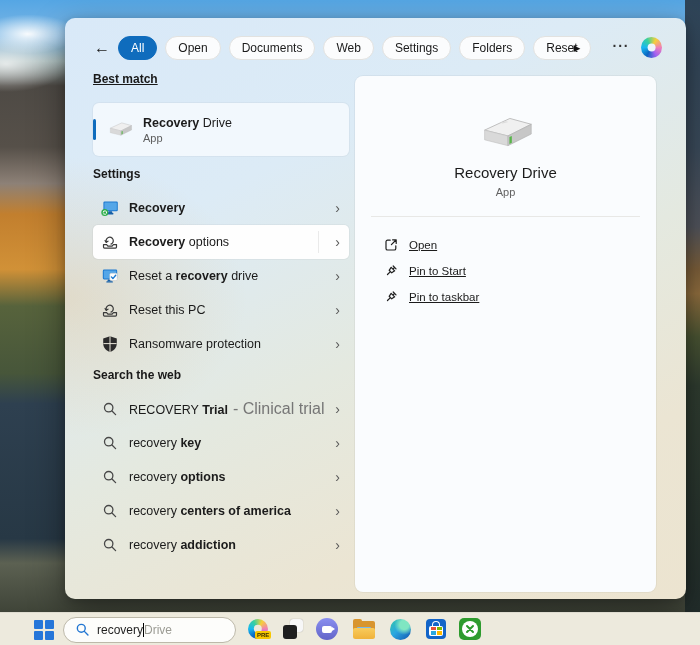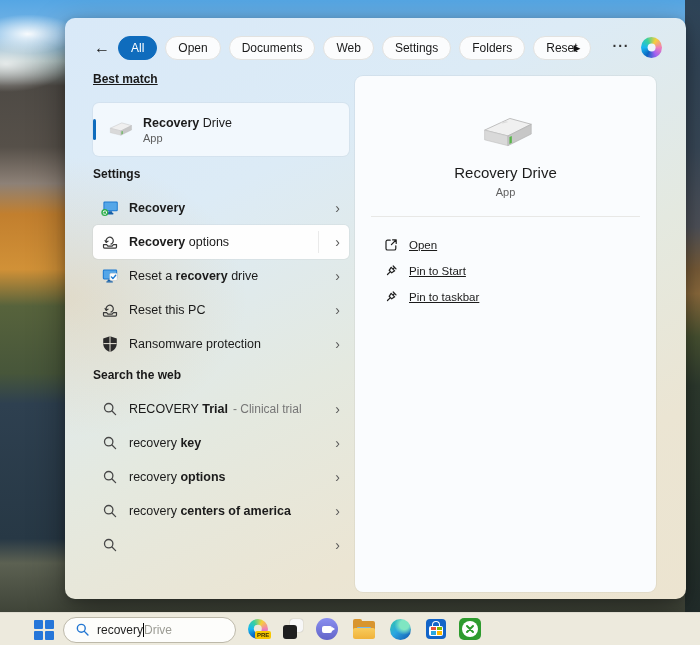--- a/index.html
+++ b/index.html
@@ -62,21 +62,21 @@
   .best-sub { font-size:11px; color:#5d5d5d; margin-top:2px; }
 
   .rows { position:absolute; left:28px; width:256px; }
   .srow { height:34px; display:flex; align-items:center; padding-left:7px; position:relative;
     border-radius:5px; cursor:pointer; }
   .srow.sel { background:#fefefe; box-shadow:0 0 0 1px rgba(0,0,0,.03); }
   .srow.sel::before { content:""; position:absolute; right:30px; top:6px; bottom:6px; width:1px; background:rgba(0,0,0,.08); }
   .srow .ric { width:20px; height:20px; margin-right:9px; flex:0 0 auto; display:flex; align-items:center; justify-content:center; }
   .rtext { font-size:12.5px; color:#1b1b1b; flex:1; white-space:nowrap; overflow:hidden; }
   .rtext b { font-weight:bold; }
-  .rnote { font-size:12px; color:#767676; margin-left:5px;margin-top:28px; }
+  .rnote { font-size:16px; color:#767676; margin-left:5px;margin-top:28px; }
   .chev { position:absolute; right:9px; font-size:14px; color:#5a5a5a; line-height:1; }
 
   
   .rightpanel { position:absolute; left:290px; top:58px; width:301px; height:516px; border-radius:8px;
     background:#fafcfe; box-shadow:0 0 0 1px rgba(0,0,0,.04); }
   .rp-drive { position:absolute; left:50%; top:36px; transform:translateX(-50%); width:70px; height:44px; }
   .rp-title { position:absolute; top:88px; width:100%; text-align:center; font-size:15px; color:#1b1b1b; }
   .rp-sub { position:absolute; top:110px; width:100%; text-align:center; font-size:11px; color:#616161; }
   .rp-divider { position:absolute; left:16px; right:16px; top:140px; height:1px; background:#e8e8e6; }
   .actions { position:absolute; left:16px; right:16px; top:156px; }
@@ -279,20 +279,21 @@
       <span class="chev">›</span>
     </div>
 
     <div class="srow">
       <span class="ric">
         <svg width="16" height="16" viewBox="0 0 16 16" fill="none" stroke="#474747" stroke-width="1.3" stroke-linecap="round">
             <circle cx="6.7" cy="6.7" r="4.2"></circle>
             <path d="M10 10 L13.6 13.6"></path>
           </svg>
       </span>
+      <span class="rtext"><span>recovery </span><b>addiction</b></span>
       <span class="chev">›</span>
     </div>
   </div>
 
   <div class="rightpanel">
     <svg class="rp-drive" viewBox="0 0 72 44">
       <path d="M14 18 L40 6 L62 12 L38 24 Z" fill="#f0f0f0" stroke="#bdbdbd" stroke-width="1"></path>
       <path d="M14 18 L38 24 L38 34 L14 28 Z" fill="#d9d9d9" stroke="#bdbdbd" stroke-width="0.6"></path>
       <path d="M38 24 L62 12 L62 22 L38 34 Z" fill="#c7c7c7" stroke="#b0b0b0" stroke-width="0.6"></path>
       <path d="M39.5 25.2 L42 24 L42 31 L39.5 32.2 Z" fill="#59b54b"></path>

